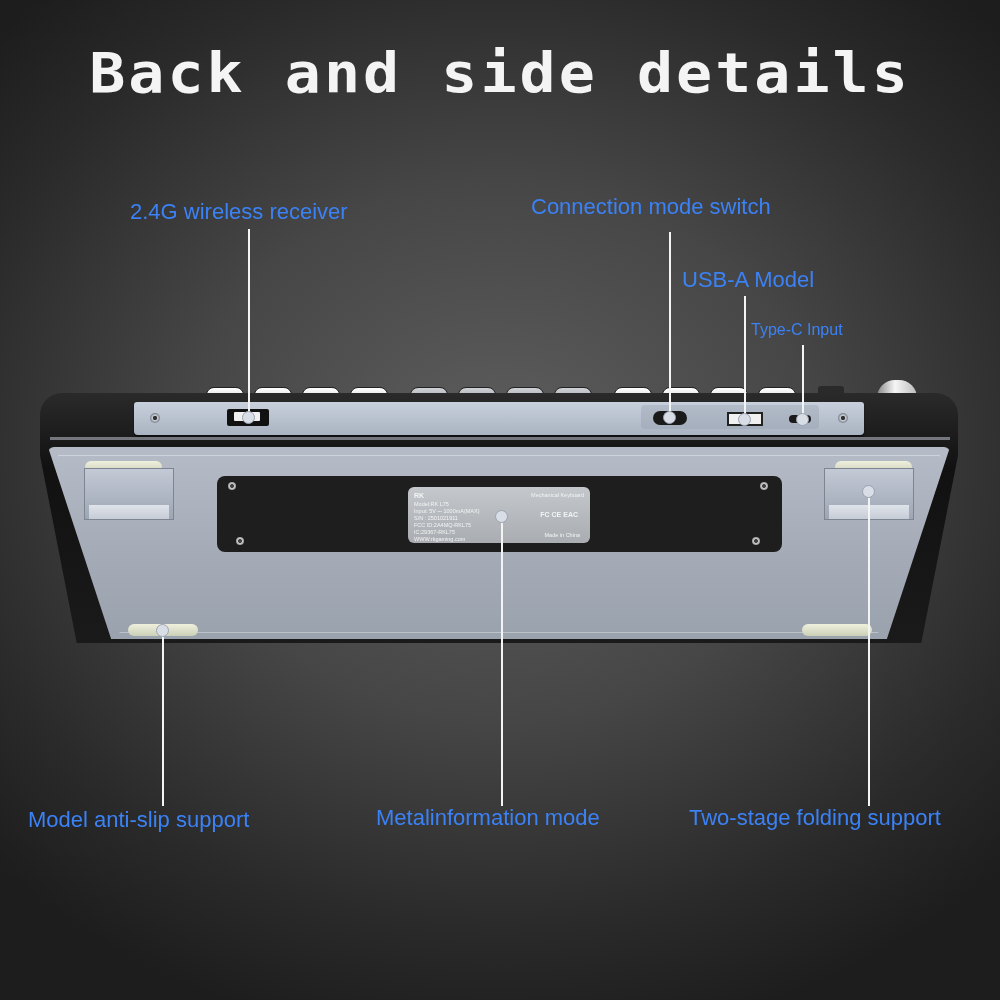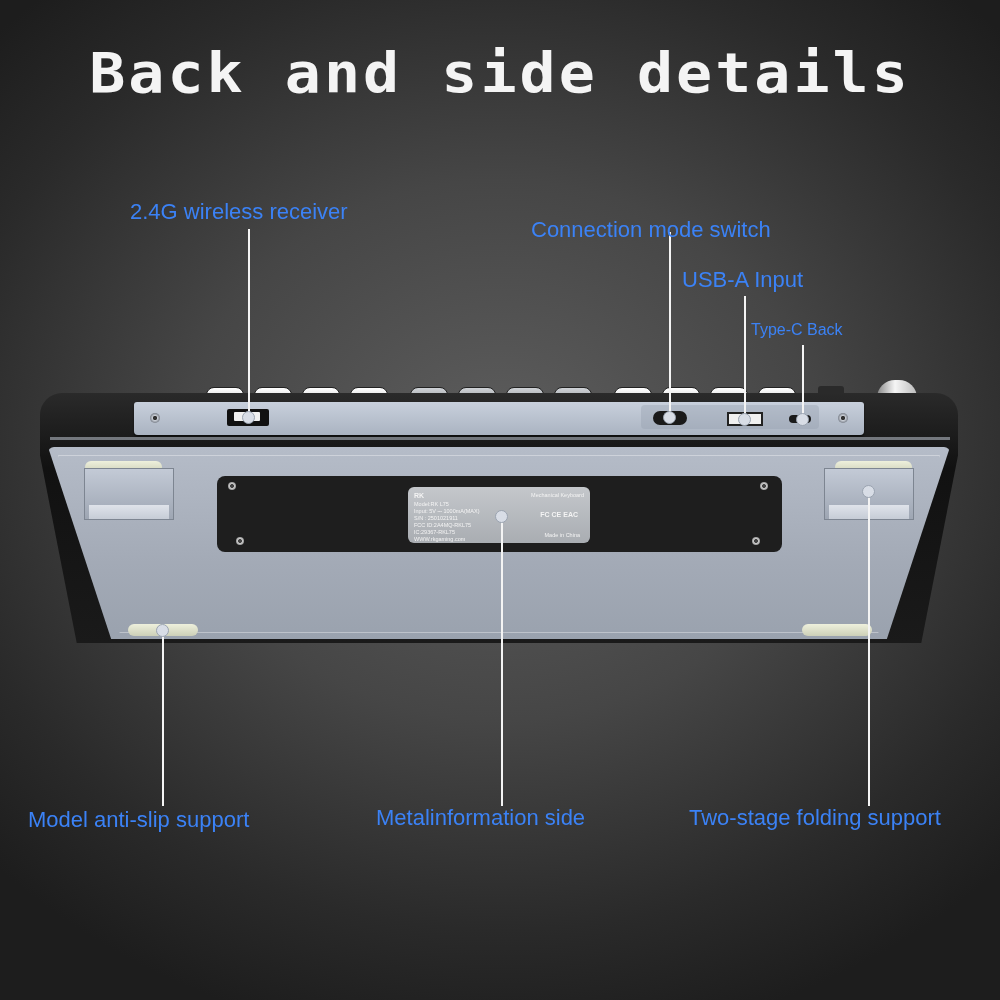--- a/index.html
+++ b/index.html
@@ -150,18 +150,18 @@
 <div class="line" style="left:162px;top:636px;height:170px"></div>
 <div class="dot" style="left:156px;top:624px"></div>
 
 <div class="line" style="left:501px;top:522px;height:284px"></div>
 <div class="dot" style="left:495px;top:510px"></div>
 
 <div class="line" style="left:868px;top:497px;height:309px"></div>
 <div class="dot" style="left:862px;top:485px"></div>
 
 <div class="label" style="left:130px;top:199px">2.4G wireless receiver</div>
-<div class="label" style="left:531px;top:217px">Connection mode switch</div>
-<div class="label" style="left:682px;top:267px">USB-A Input</div>
-<div class="label small" style="left:751px;top:321px">Type-C Back</div>
+<div class="label" style="left:531px;top:194px">Connection mode switch</div>
+<div class="label" style="left:682px;top:267px">USB-A Model</div>
+<div class="label small" style="left:751px;top:321px">Type-C Input</div>
 <div class="label" style="left:28px;top:807px">Model anti-slip support</div>
-<div class="label" style="left:376px;top:805px">Metalinformation side</div>
+<div class="label" style="left:376px;top:805px">Metalinformation mode</div>
 <div class="label" style="left:689px;top:805px">Two-stage folding support</div>
 
 </body></html>

